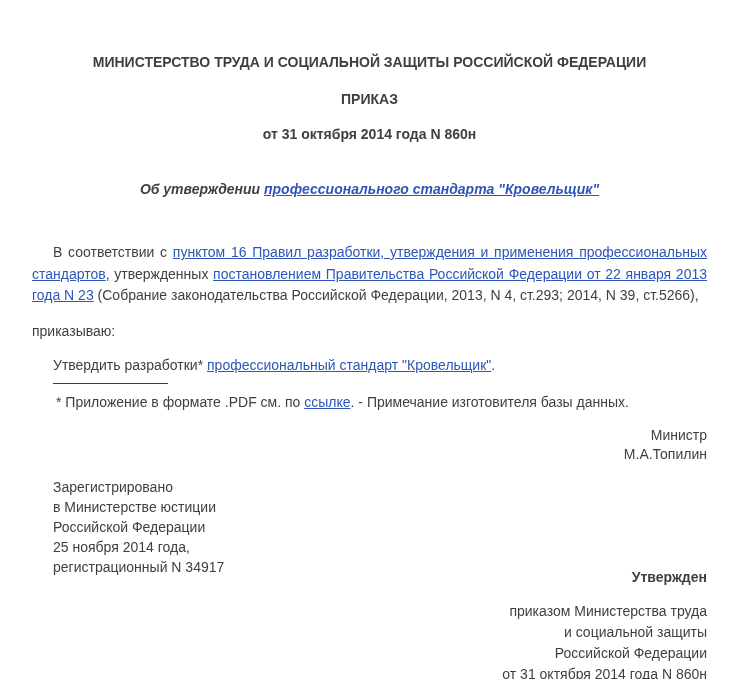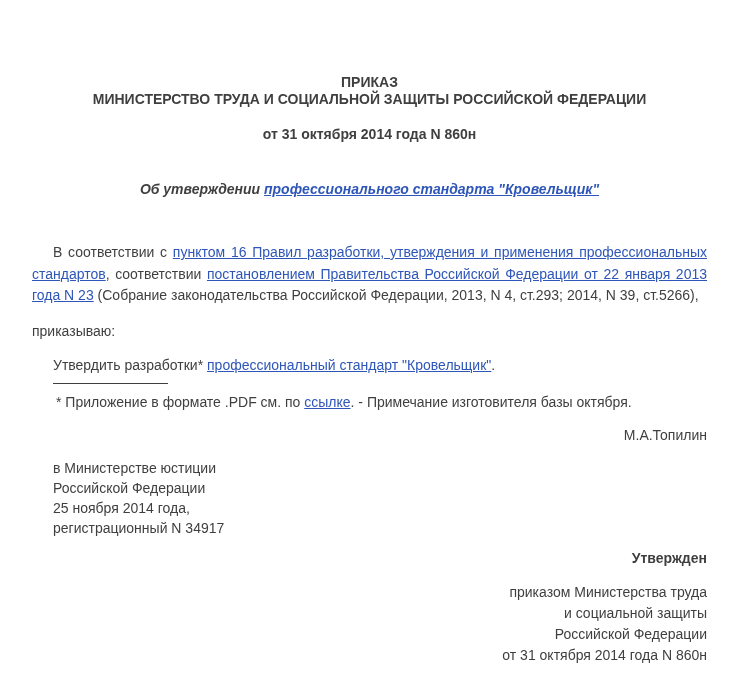--- a/index.html
+++ b/index.html
@@ -78,53 +78,55 @@
   }
   .approval-lines {
     margin-top: 13px;
   }
 </style>
 </head>
 <body>
 
 <div class="page">
 
+  <div class="center bold hline">МИНИСТЕРСТВО ТРУДА И СОЦИАЛЬНОЙ ЗАЩИТЫ РОССИЙСКОЙ ФЕДЕРАЦИИ</div>
+
   <div class="center bold hline doc-type">ПРИКАЗ</div>
-
-  <div class="center bold hline">МИНИСТЕРСТВО ТРУДА И СОЦИАЛЬНОЙ ЗАЩИТЫ РОССИЙСКОЙ ФЕДЕРАЦИИ</div>
 
   <div class="center bold hline doc-date">от 31 октября 2014 года N 860н</div>
 
   <div class="center bold hline doc-title">
     <span>Об утверждении </span><a class="doclink">профессионального стандарта "Кровельщик"</a>
   </div>
 
   <p class="preamble">
-    <span>В соответствии с </span><a class="doclink">пунктом 16 Правил разработки, утверждения и применения профессиональных стандартов</a><span>, соответствии </span><a class="doclink">постановлением Правительства Российской Федерации от 22 января 2013 года N 23</a><span> (Собрание законодательства Российской Федерации, 2013, N 4, ст.293; 2014, N 39, ст.5266),</span>
+    <span>В соответствии с </span><a class="doclink">пунктом 16 Правил разработки, утверждения и применения профессиональных стандартов</a><span>, утвержденных </span><a class="doclink">постановлением Правительства Российской Федерации от 22 января 2013 года N 23</a><span> (Собрание законодательства Российской Федерации, 2013, N 4, ст.293; 2014, N 39, ст.5266),</span>
   </p>
 
   <p class="order-word">приказываю:</p>
 
   <p class="order-line">
     <span>Утвердить разработки* </span><a class="doclink">профессиональный стандарт "Кровельщик"</a><span>.</span>
   </p>
 
   <div class="footnote-sep"></div>
 
   <p class="footnote">
-    <span>* Приложение в формате .PDF см. по </span><a class="doclink">ссылке</a><span>. - Примечание изготовителя базы октября.</span>
+    <span>* Приложение в формате .PDF см. по </span><a class="doclink">ссылке</a><span>. - Примечание изготовителя базы данных.</span>
   </p>
 
   <div class="right signature">
+    <div>Министр</div>
     <div>М.А.Топилин</div>
   </div>
 
   <div class="bottom-section">
 
     <div class="registration">
+      <div>Зарегистрировано</div>
       <div>в Министерстве юстиции</div>
       <div>Российской Федерации</div>
       <div>25 ноября 2014 года,</div>
       <div>регистрационный N 34917</div>
     </div>
 
     <div class="approval">
       <div class="bold">Утвержден</div>
       <div class="approval-lines">
         <div>приказом Министерства труда</div>

